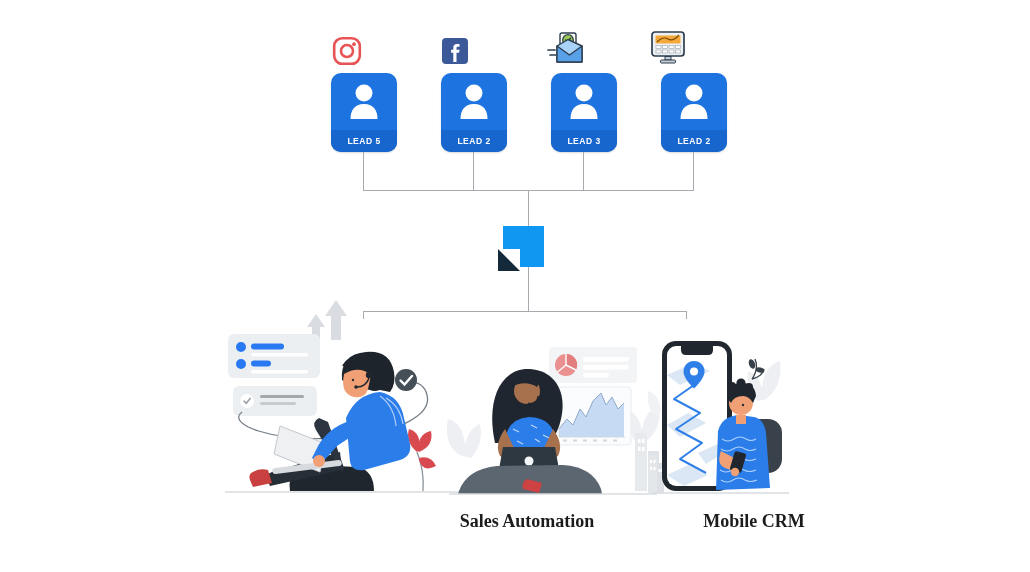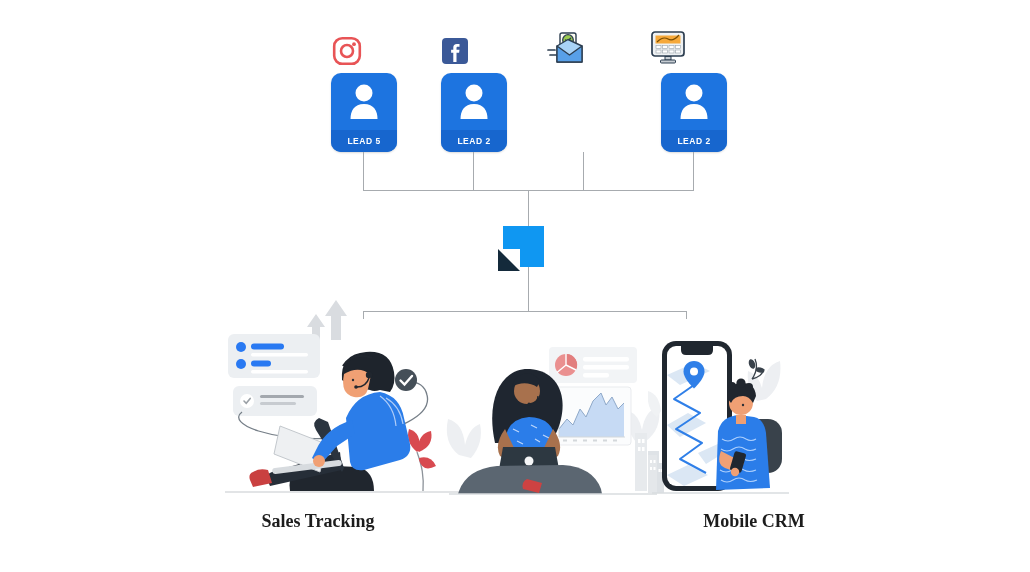--- a/index.html
+++ b/index.html
@@ -71,20 +71,27 @@
     </svg>
     <div class="lead-strip">LEAD 5</div>
   </div>
   <div class="lead-card" style="left:441px">
     <svg width="30" height="36" viewBox="0 0 30 36">
       <circle cx="15" cy="10" r="8.5" fill="#ffffff"></circle>
       <path d="M15 21 c-10 0-13.5 7-13.5 15 h27 c0-8-3.5-15-13.5-15z" fill="#ffffff"></path>
     </svg>
     <div class="lead-strip">LEAD 2</div>
   </div>
+  <div class="lead-card" style="left:551px">
+    <svg width="30" height="36" viewBox="0 0 30 36">
+      <circle cx="15" cy="10" r="8.5" fill="#ffffff"></circle>
+      <path d="M15 21 c-10 0-13.5 7-13.5 15 h27 c0-8-3.5-15-13.5-15z" fill="#ffffff"></path>
+    </svg>
+    <div class="lead-strip">LEAD 3</div>
+  </div>
   <div class="lead-card" style="left:661px">
     <svg width="30" height="36" viewBox="0 0 30 36">
       <circle cx="15" cy="10" r="8.5" fill="#ffffff"></circle>
       <path d="M15 21 c-10 0-13.5 7-13.5 15 h27 c0-8-3.5-15-13.5-15z" fill="#ffffff"></path>
     </svg>
     <div class="lead-strip">LEAD 2</div>
   </div>
 
   <div class="line" style="left:363px;top:152px;width:1px;height:38px"></div>
   <div class="line" style="left:473px;top:152px;width:1px;height:38px"></div>
@@ -269,16 +276,16 @@
       <circle cx="84" cy="53" r="4" fill="#20262e"></circle>
         <circle cx="93" cy="50" r="4.6" fill="#20262e"></circle>
         <circle cx="101" cy="54" r="4" fill="#20262e"></circle>
       <path d="M73 118 q-5 13 4 17 l14 5 5-10z" fill="#f0a074"></path>
       <rect x="84" y="119" width="12" height="20" rx="2.5" fill="#20272f" transform="rotate(16 90 129)"></rect>
       <circle cx="87" cy="139" r="4.2" fill="#f0a074"></circle>
     </g>
     <line x1="4" y1="160" x2="141" y2="160" stroke="#d9dcdf" stroke-width="1.5"></line>
   </svg>
 
-  <div class="feature-label" style="left:318px">Sales Tracking</div>
+  <div class="feature-label" style="left:527px">Sales Automation</div>
   <div class="feature-label" style="left:754px">Mobile CRM</div>
 
 </div>
 
 </body></html>

